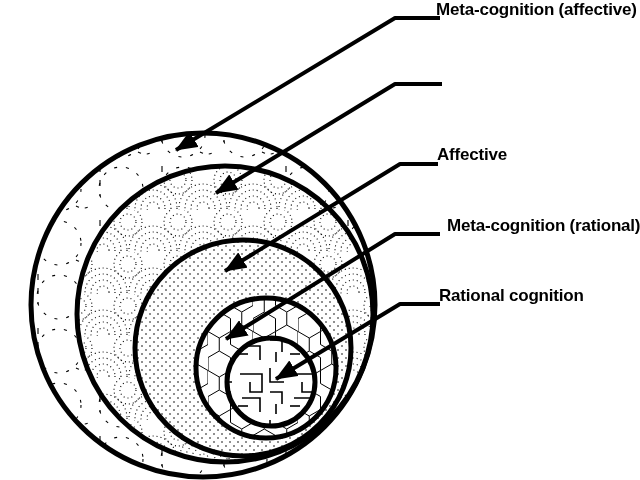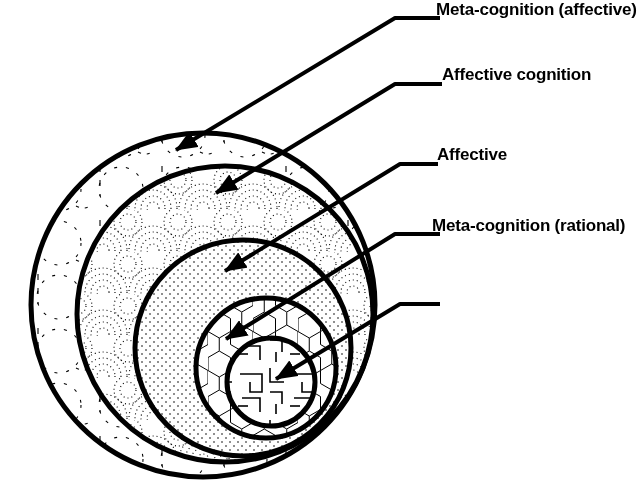--- a/index.html
+++ b/index.html
@@ -28,21 +28,21 @@
     font-weight: bold;
     font-size: 17px;
     line-height: 17px;
     letter-spacing: -0.2px;
     color: #000000;
     white-space: nowrap;
   }
   .lbl-1 { left: 408px; top: 1px; }
   .lbl-2 { left: 414px; top: 66px; }
   .lbl-3 { left: 409px; top: 146px; }
-  .lbl-4 { left: 404px; top: 217px; }
+  .lbl-4 { left: 419px; top: 217px; }
   .lbl-5 { left: 411px; top: 287px; }
 </style>
 </head>
 <body>
 
 <div class="stage">
 
   <svg width="640" height="480" viewBox="0 0 640 480">
     <defs>
 
@@ -111,17 +111,17 @@
     <g fill="none" stroke="#000" stroke-width="4" stroke-linejoin="round">
       <polyline points="412,18 367,18 148,150" marker-end="url(#arrowhead)"></polyline>
       <polyline points="414,84 367,84 188,193" marker-end="url(#arrowhead)"></polyline>
       <polyline points="410,164 372,164 197,271" marker-end="url(#arrowhead)"></polyline>
       <polyline points="412,234 367,234 198,339" marker-end="url(#arrowhead)"></polyline>
       <polyline points="412,304 372,304 248,379" marker-end="url(#arrowhead)"></polyline>
     </g>
   </svg>
 
   <div class="ring-label lbl-1">Meta-cognition (affective)</div>
-  <div class="ring-label lbl-2">Affective cognition</div>
   <div class="ring-label lbl-3">Affective</div>
   <div class="ring-label lbl-4">Meta-cognition (rational)</div>
+  <div class="ring-label lbl-5">Rational cognition</div>
 
 </div>
 
 </body></html>

